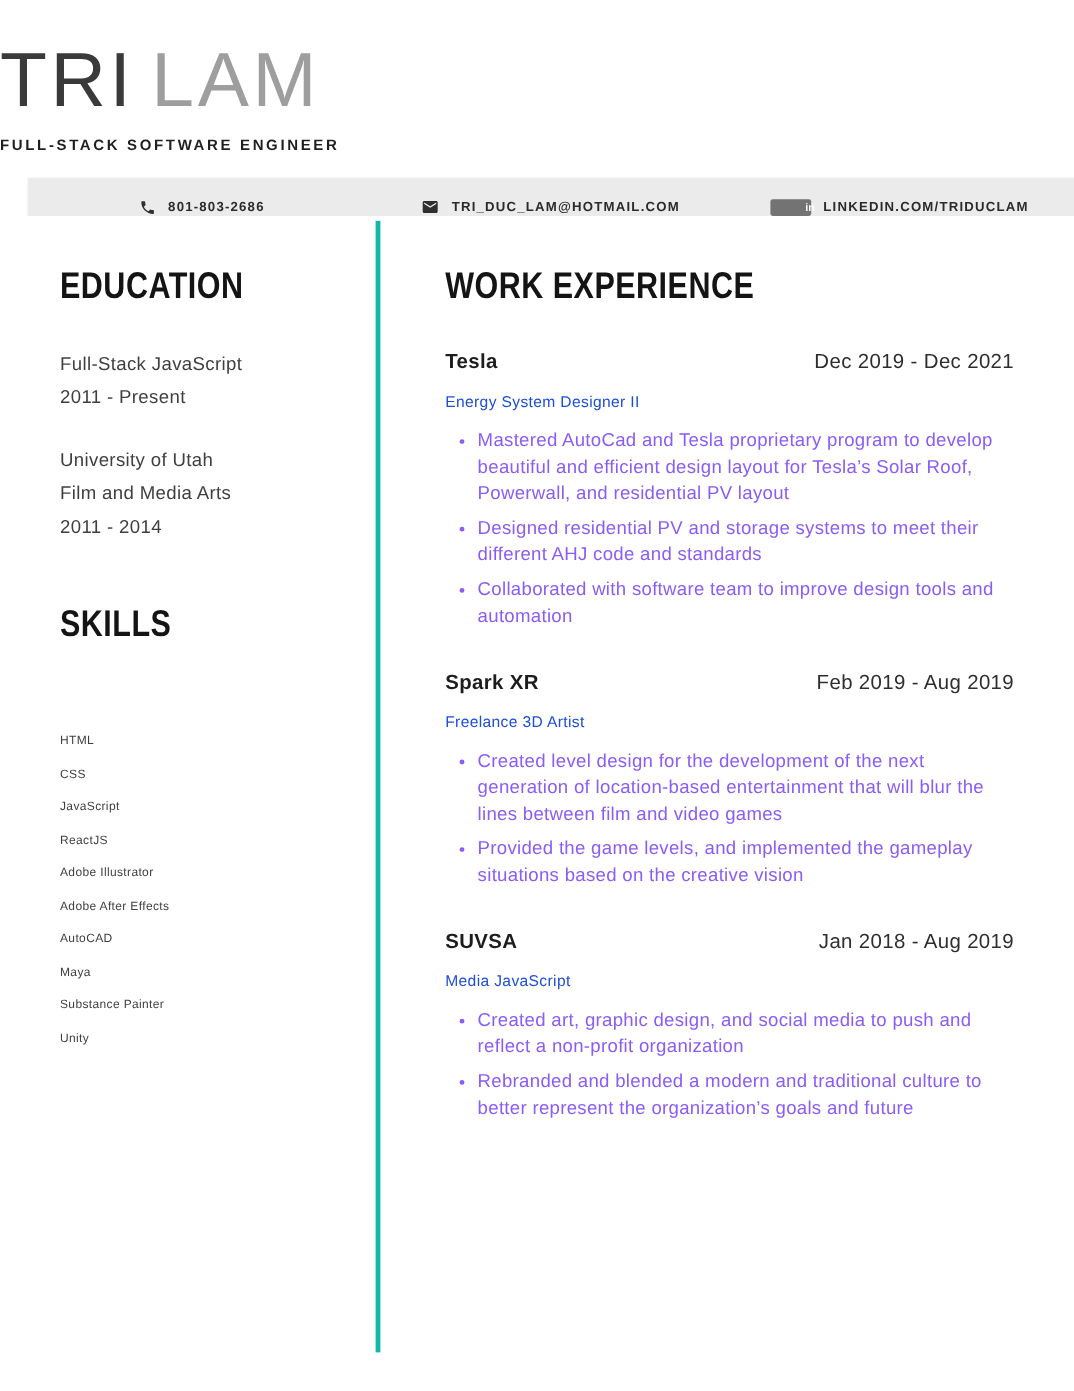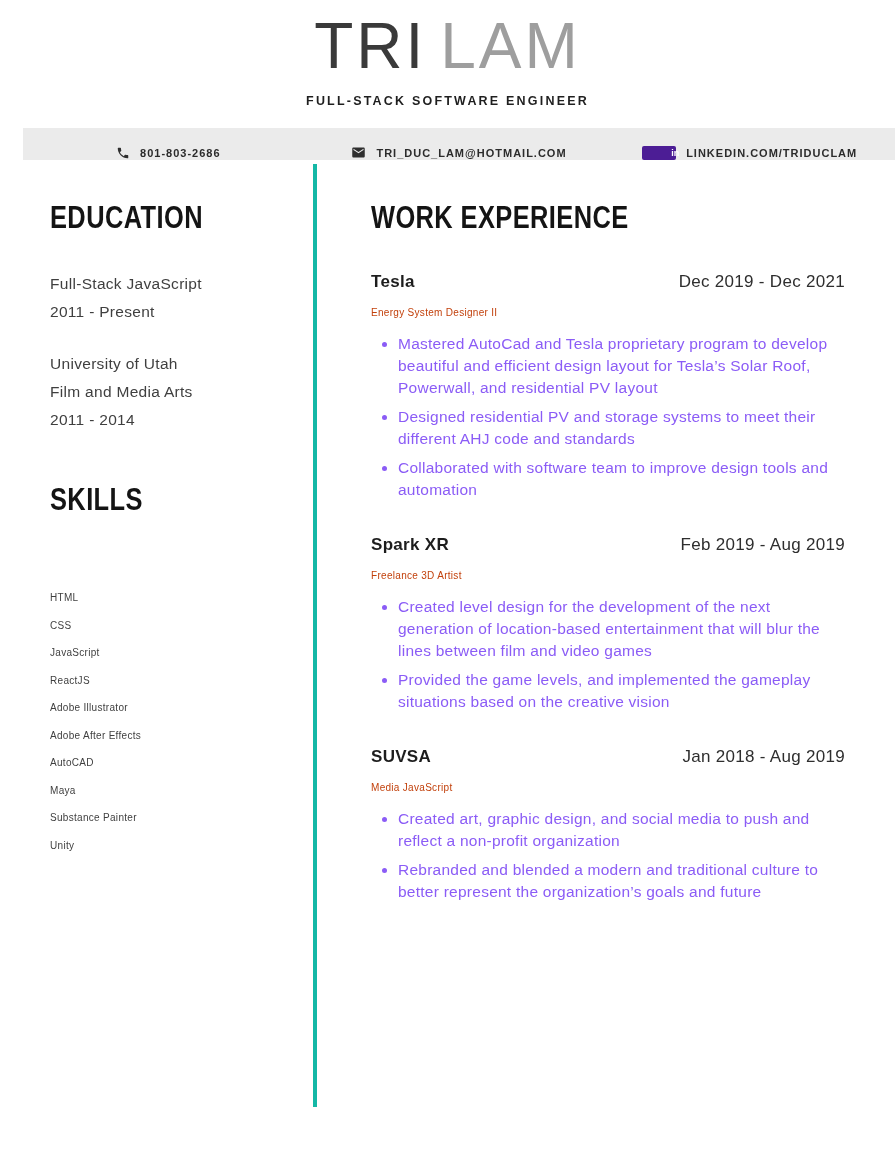--- a/index.html
+++ b/index.html
@@ -7,21 +7,21 @@
   body {
     width: 895px;
     height: 1159px;
     margin: 0 auto;
     font-family: "Liberation Sans", sans-serif;
     color: #3d3d3d;
     overflow: hidden;
   }
 
   
-  .header { text-align: center; padding-top: 14px; }
+  .header { padding-top: 34px; }
   .name {
     font-size: 64px;
     font-weight: 200;
     letter-spacing: 3px;
     color: #3a3a3a;
     line-height: 1.0;
   }
   .name .last { color: #9e9e9e; margin-left: 14px; }
   .subtitle {
     margin-top: 16px;
@@ -49,21 +49,21 @@
     font-size: 11px;
     font-weight: 700;
     letter-spacing: 1px;
     color: #2b2b2b;
     text-decoration: none;
     cursor: pointer;
   }
   .icon { display: inline-flex; align-items: center; justify-content: center; }
   .linkedin-badge {
     width: 34px; height: 14px;
-    background: #4c1d95;
+    background: #737373;
     color: #ffffff;
     border-radius: 2px;
     font-size: 9px;
     font-weight: 700;
     display: inline-flex;
     align-items: center;
     justify-content: center;
     letter-spacing: 0;
     padding-left: 32px;
   }
@@ -116,23 +116,23 @@
     color: #1d1d1d;
   }
   .dates {
     font-size: 17px;
     font-weight: 500;
     letter-spacing: 0.3px;
     color: #2e2e2e;
   }
   .role {
     margin-top: 15px;
-    font-size: 10px;
-    letter-spacing: 0.3px;
-    color: #c2410c;
+    font-size: 13px;
+    letter-spacing: 0.3px;
+    color: #1d4ed8;
   }
   .bullets {
     margin-top: 15px;
     padding-left: 27px;
     list-style: disc;
   }
   .bullets li {
     font-size: 15.5px;
     line-height: 22px;
     letter-spacing: 0.25px;

